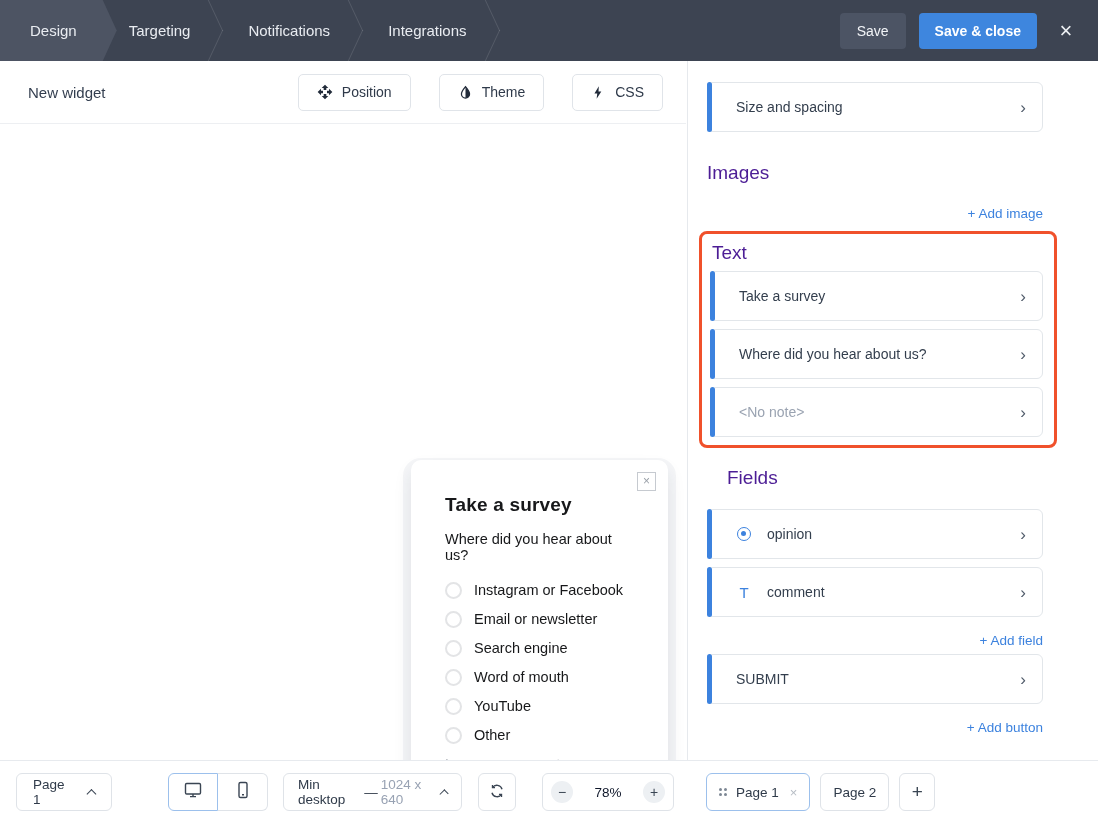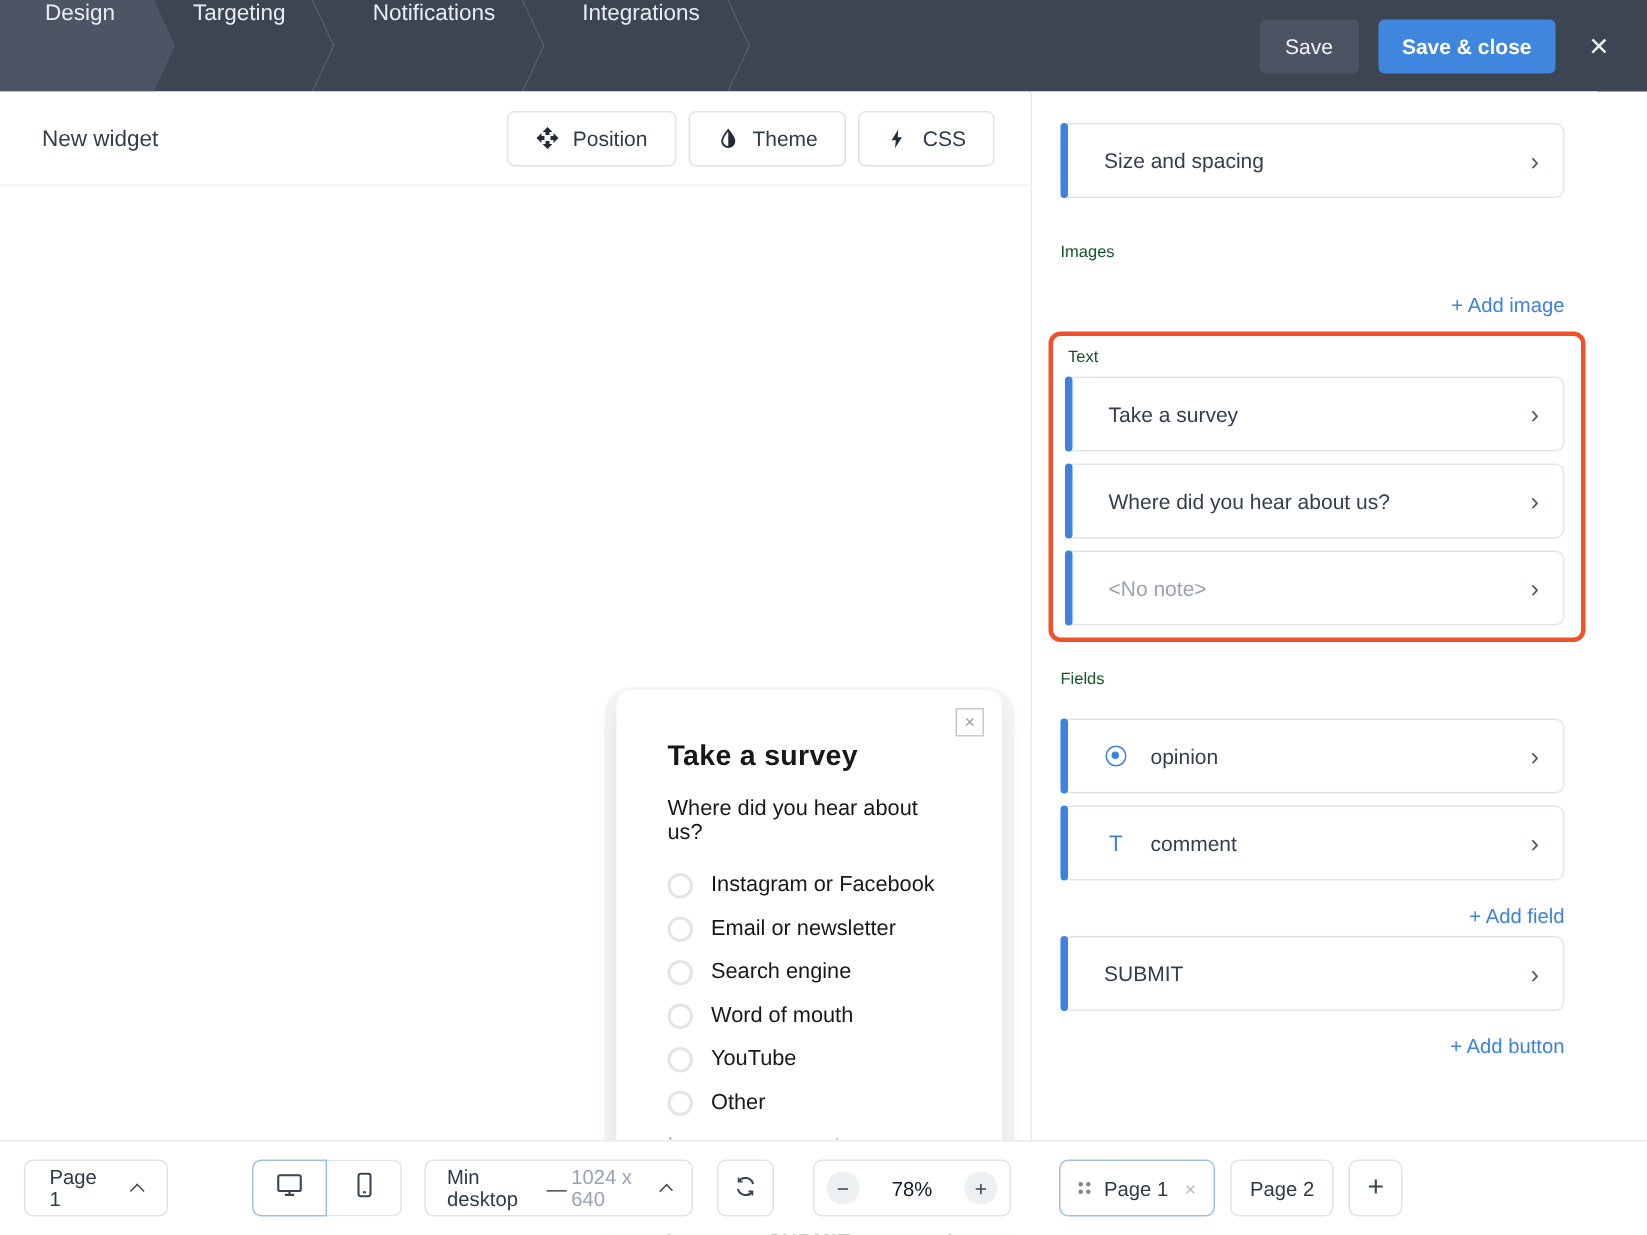--- a/index.html
+++ b/index.html
@@ -2,36 +2,36 @@
 <html><head>
 <meta charset="utf-8">
 <style>
   * { margin:0; padding:0; box-sizing:border-box; }
   html,body { width:1098px; height:823px; font-family:"Liberation Sans", sans-serif; background:#fff; }
   #app { position:relative; width:1098px; height:823px; overflow:hidden; background:#fff; }
 
   
   .navbar { position:absolute; top:0; left:0; width:100%; height:61px; background:#3d4452; display:flex; align-items:stretch; }
   .tabs { display:flex; align-items:stretch; }
-  .tab { position:relative; display:flex; align-items:flex-start; padding:0 32px 0 26px; color:#e9ecf1; font-size:15px; cursor:pointer; }
+  .tab { position:relative; display:flex; align-items:center; padding:0 32px 0 26px; color:#e9ecf1; font-size:15px; cursor:pointer; }
   .tab.active { background:#4d5463; padding:0 40px 0 30px; margin-right:-14px; z-index:5;
     clip-path:polygon(0 0, calc(100% - 14px) 0, 100% 50%, calc(100% - 14px) 100%, 0 100%); }
   .tab:not(.active)::before, .tab:not(.active)::after {
     content:""; position:absolute; right:6px; width:1px; height:31px; background:rgba(255,255,255,.13); }
   .tab:not(.active)::before { top:0; transform:skewX(25deg); }
   .tab:not(.active)::after  { bottom:0; transform:skewX(-25deg); }
   .nav-right { margin-left:auto; display:flex; align-items:center; gap:13px; padding-right:16px; }
   .btn-save { height:36px; padding:0 17px; border:none; border-radius:4px; background:#4c5464; color:#f2f4f7; font-size:14px; font-family:inherit; cursor:pointer; }
   .btn-save-close { height:36px; padding:0 16px; border:none; border-radius:4px; background:#3e86de; color:#fff; font-size:14px; font-weight:600; font-family:inherit; cursor:pointer; }
   .nav-close { width:32px; text-align:center; color:#eef1f4; font-size:22px; font-weight:300; cursor:pointer; line-height:61px; }
 
   
   .header-row { position:absolute; top:61px; left:0; width:686px; height:63px; background:#fff; border-bottom:1px solid #edeff2; display:flex; align-items:center; padding:0 23px 0 28px; }
   .page-title { font-size:15px; color:#333e4f; }
-  .header-btns { margin-left:auto; display:flex; gap:8px; }
+  .header-btns { margin-left:auto; display:flex; gap:28px; }
   .hbtn { height:37px; padding:0 18px; background:#fff; border:1px solid #e0e4e9; border-radius:5px; display:flex; align-items:center; gap:9px; font-size:14px; color:#2f3a4a; font-family:inherit; cursor:pointer; }
   .hbtn svg { display:block; }
 
   
   .canvas { position:absolute; top:125px; left:0; width:686px; height:635px; background:#fff; }
   .halo { position:absolute; left:403px; top:333px; width:273px; height:424px; background:#f5f6f8; border-radius:18px; padding:2px 8px 16px 8px; }
   .wcard { position:relative; width:100%; height:100%; background:#fff; border-radius:10px; box-shadow:0 10px 18px rgba(30,40,60,.10); padding:34px 34px 0 34px; }
   .wclose { position:absolute; top:12px; right:12px; width:19px; height:19px; border:1px solid #c6cad0; color:#9aa0a8; font-size:12px; line-height:17px; text-align:center; cursor:pointer; background:#fff; }
   .wtitle { font-size:19px; font-weight:700; color:#17181a; letter-spacing:.2px; }
   .wquestion { margin-top:15px; font-size:14.5px; font-weight:500; color:#17181a; }
@@ -46,28 +46,28 @@
   .rpanel { position:absolute; top:61px; left:687px; width:378px; height:699px; border-left:1px solid #e6e9ed; background:#fff; padding:21px 22px 0 19px; }
   .pcard { position:relative; height:50px; background:#fff; border:1px solid #e2e6ea; border-radius:6px; display:flex; align-items:center; padding:0 16px 0 28px; cursor:pointer; }
   .pcard .bar { position:absolute; left:-1px; top:-1px; bottom:-1px; width:5px; background:#3c82de; border-radius:4px; }
   .pcard .plabel { font-size:14px; color:#333e4d; }
   .pcard .plabel.muted { color:#9aa3b1; }
   .pcard .chev { margin-left:auto; color:#515c6b; font-size:17px; line-height:1; }
   .pcard .ficon { margin-right:15px; display:flex; align-items:center; justify-content:center; width:16px; }
   .radio-ic { width:14px; height:14px; border:1.5px solid #3c82de; border-radius:50%; position:relative; }
   .radio-ic::after { content:""; position:absolute; left:3px; top:3px; width:5px; height:5px; border-radius:50%; background:#3c82de; }
   .t-ic { color:#3c82de; font-size:15px; font-weight:500; }
-  .sec-h { font-size:11px; color:#14532d; }
+  .sec-h { font-size:19px; color:#4c1d95; }
   .empty-txt { font-size:13.5px; color:#9aa6b2; padding-left:18px; }
   .add-link { font-size:13.5px; color:#3c82de; text-align:right; cursor:pointer; }
   .hl-box { border:3px solid #f0512b; border-radius:8px; margin:10px -14px 0 -8px; padding:6px 11px 8px 8px; }
   .hl-box .sec-h { margin:2px 0 7px 2px; }
   .stack8 > .pcard + .pcard { margin-top:8px; }
 
-  .mt30{margin-top:30px;} .mt22{margin-top:22px;} .mt19{margin-top:19px;}
+  .mt30{margin-top:30px;} .mt22{margin-top:22px;} .mt19{margin-top:19px;margin-left:20px;}
   .mt16{margin-top:16px;} .mt14{margin-top:14px;} .mt13{margin-top:13px;}
   .mt8{margin-top:20px;} .mt6{margin-top:6px;}
 
   
   .toolbar { position:absolute; bottom:0; left:0; width:100%; height:63px; background:#fff; border-top:1px solid #e7eaee; display:flex; align-items:center; padding:0 16px; }
   .tbtn { height:38px; background:#fff; border:1px solid #dfe3e8; border-radius:6px; display:flex; align-items:center; justify-content:center; font-size:13.5px; color:#2f3a49; font-family:inherit; cursor:pointer; }
   .caret-up { width:7px; height:7px; border-left:1.5px solid #3a4553; border-top:1.5px solid #3a4553; transform:rotate(45deg) translate(1px,1px); display:inline-block; margin-left:14px; }
   .pg-select { width:96px; justify-content:space-between; padding:0 16px; }
   .dev-group { display:flex; margin-left:56px; }
   .dev { width:50px; height:38px; display:flex; align-items:center; justify-content:center; background:#fff; cursor:pointer; }

